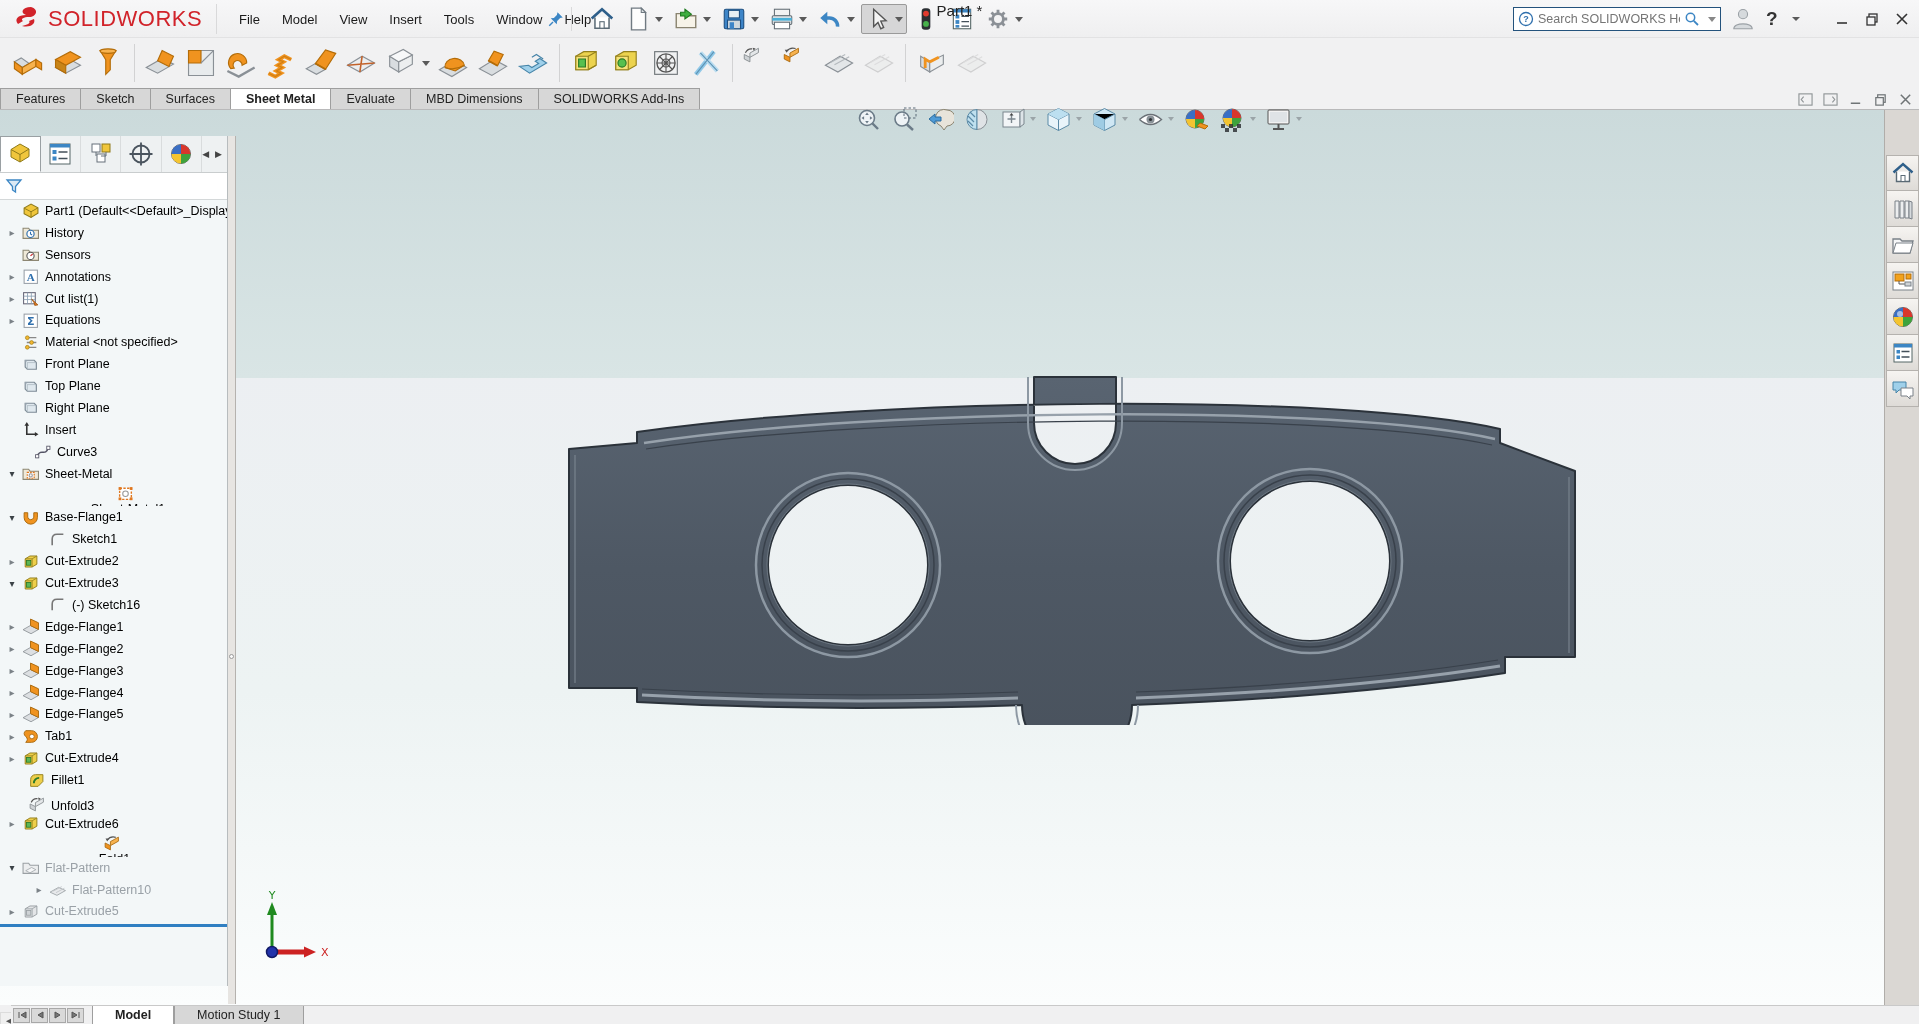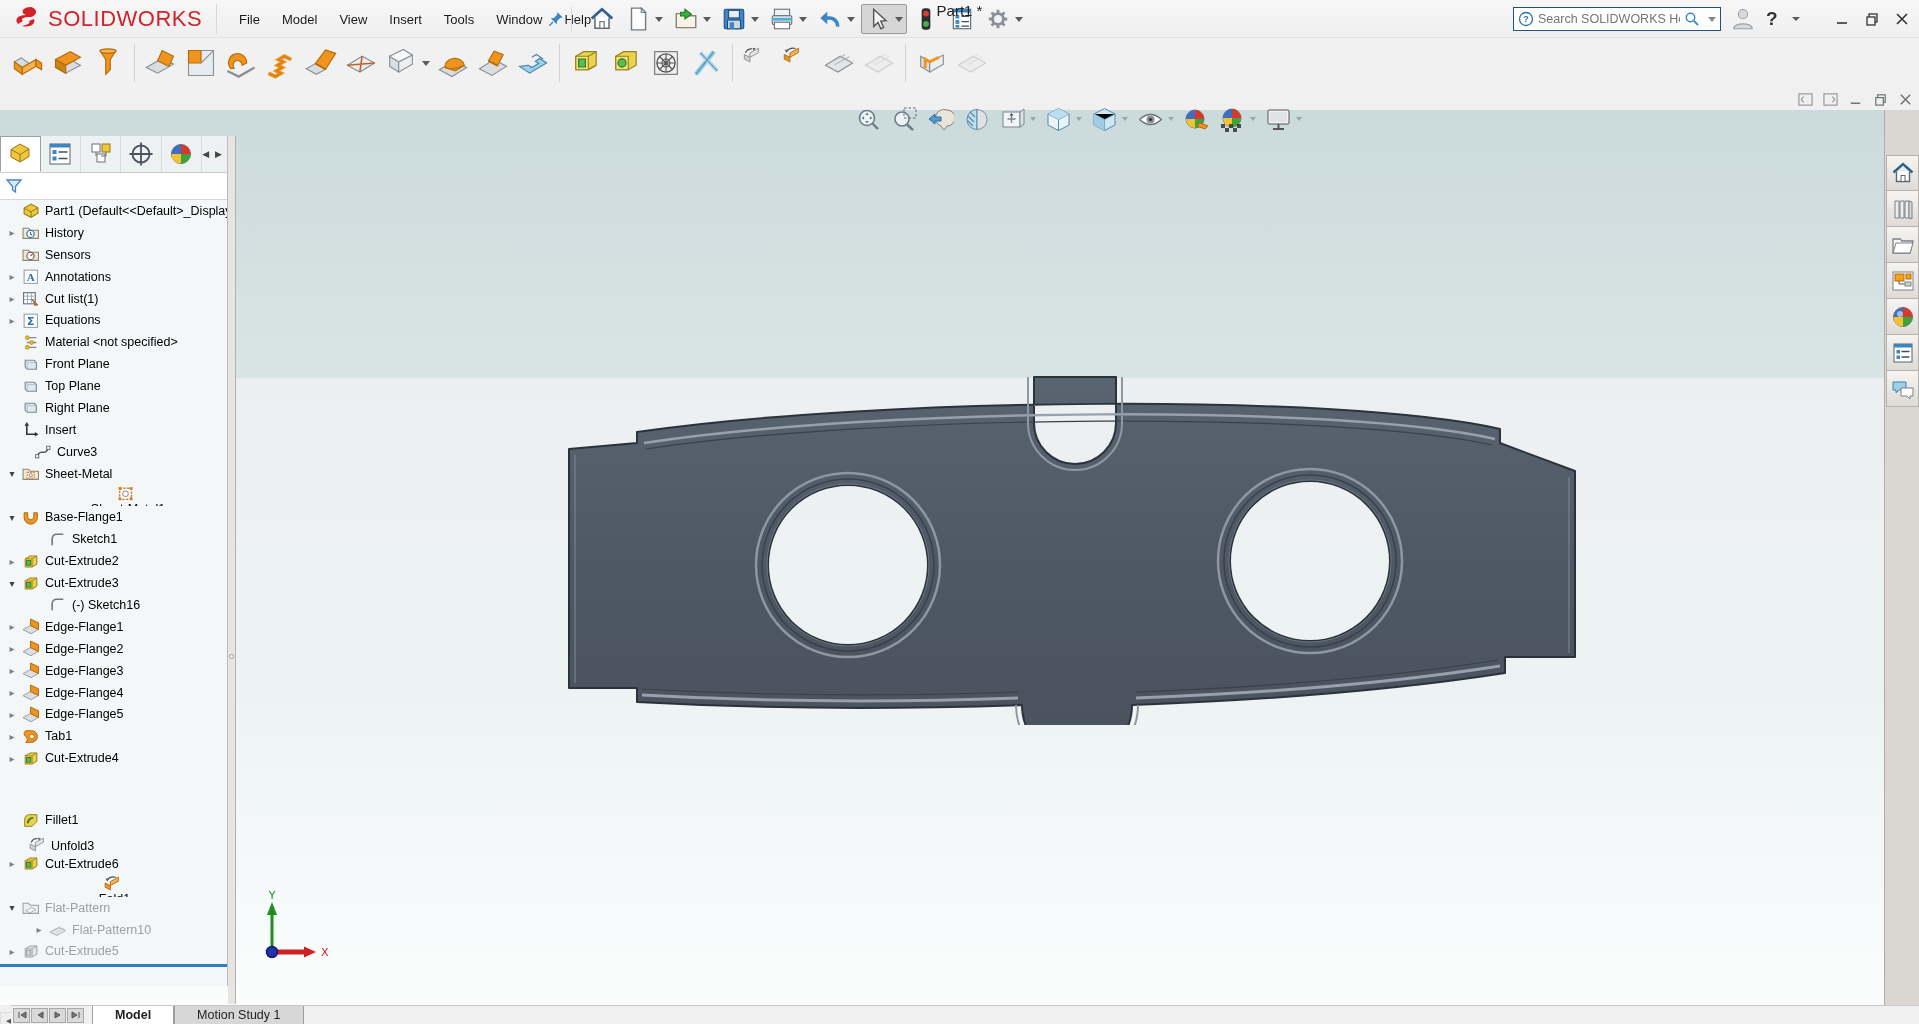--- a/index.html
+++ b/index.html
@@ -415,20 +415,29 @@
         </svg>
       </div>
       <div class="tool-btn disabled">
         <svg viewBox="0 0 30 30">
           <path d="M3 17 l11 6 13 -8 -11 -6 Z" fill="#e3e6e8" stroke="#8a9096"></path>
           <path d="M7.5 14.5 l13 -7 M11 16.5 l13 -7" stroke="#b4b9bd"></path>
         </svg>
       </div>
     </div>
 
+  <div id="tabrow">
+      <div class="cm-tab">Features</div>
+      <div class="cm-tab">Sketch</div>
+      <div class="cm-tab">Surfaces</div>
+      <div class="cm-tab active">Sheet Metal</div>
+      <div class="cm-tab">Evaluate</div>
+      <div class="cm-tab">MBD Dimensions</div>
+      <div class="cm-tab">SOLIDWORKS Add-Ins</div>
+    </div>
   <div id="doc-controls">
     <svg viewBox="0 0 16 16">
         <rect x="1" y="2" width="14" height="12" fill="none" stroke="#8f9496" stroke-width="1.2"></rect>
         <path d="M6 5 L3.5 8 L6 11" fill="none" stroke="#8f9496" stroke-width="1.2"></path>
       </svg>
     <svg viewBox="0 0 16 16">
         <rect x="1" y="2" width="14" height="12" fill="none" stroke="#8f9496" stroke-width="1.2"></rect>
         <path d="M10 5 L12.5 8 L10 11" fill="none" stroke="#8f9496" stroke-width="1.2"></path>
       </svg>
     <svg viewBox="0 0 16 16">
@@ -846,21 +855,21 @@
         </div>
         <div class="tree-row" style="padding-left: 2px;">
           <span class="arrow">▸</span>
           <span class="t-icon"><svg viewBox="0 0 16 16">
               <path d="M3 5.5 L7.5 2.8 H14 V10.5 L9.5 13.2 H3 Z" fill="#eecf4a" stroke="#94801c" stroke-width=".9"></path>
               <path d="M3 5.5 H9.5 V13.2 M9.5 5.5 L14 2.8" fill="none" stroke="#94801c" stroke-width=".8"></path>
               <rect x="4.3" y="7" width="4" height="4.5" fill="#5cb657" stroke="#2b7a28" stroke-width=".8"></rect>
             </svg></span>
           <span>Cut-Extrude4</span>
         </div>
-        <div class="tree-row" style="padding-left: 2px; margin-top: 40px;">
+        <div class="tree-row" style="padding-left: 8px;">
           <span class="arrow"></span>
           <span class="t-icon"><svg viewBox="0 0 16 16">
               <path d="M2.5 13.5 V7 A4.5 4.5 0 0 1 7 2.5 h7 V9 l-4.5 4.5 Z" fill="#eecf4a" stroke="#94801c" stroke-width=".9"></path>
               <path d="M5.5 10.5 A5 5 0 0 1 10.5 5.5" fill="none" stroke="#2b7a28" stroke-width="1.8"></path>
             </svg></span>
           <span>Fillet1</span>
         </div>
         <div class="tree-row" style="padding-left: 8px; align-items: flex-end;">
           <span class="arrow"></span>
           <span class="t-icon"><svg viewBox="0 0 16 16">

